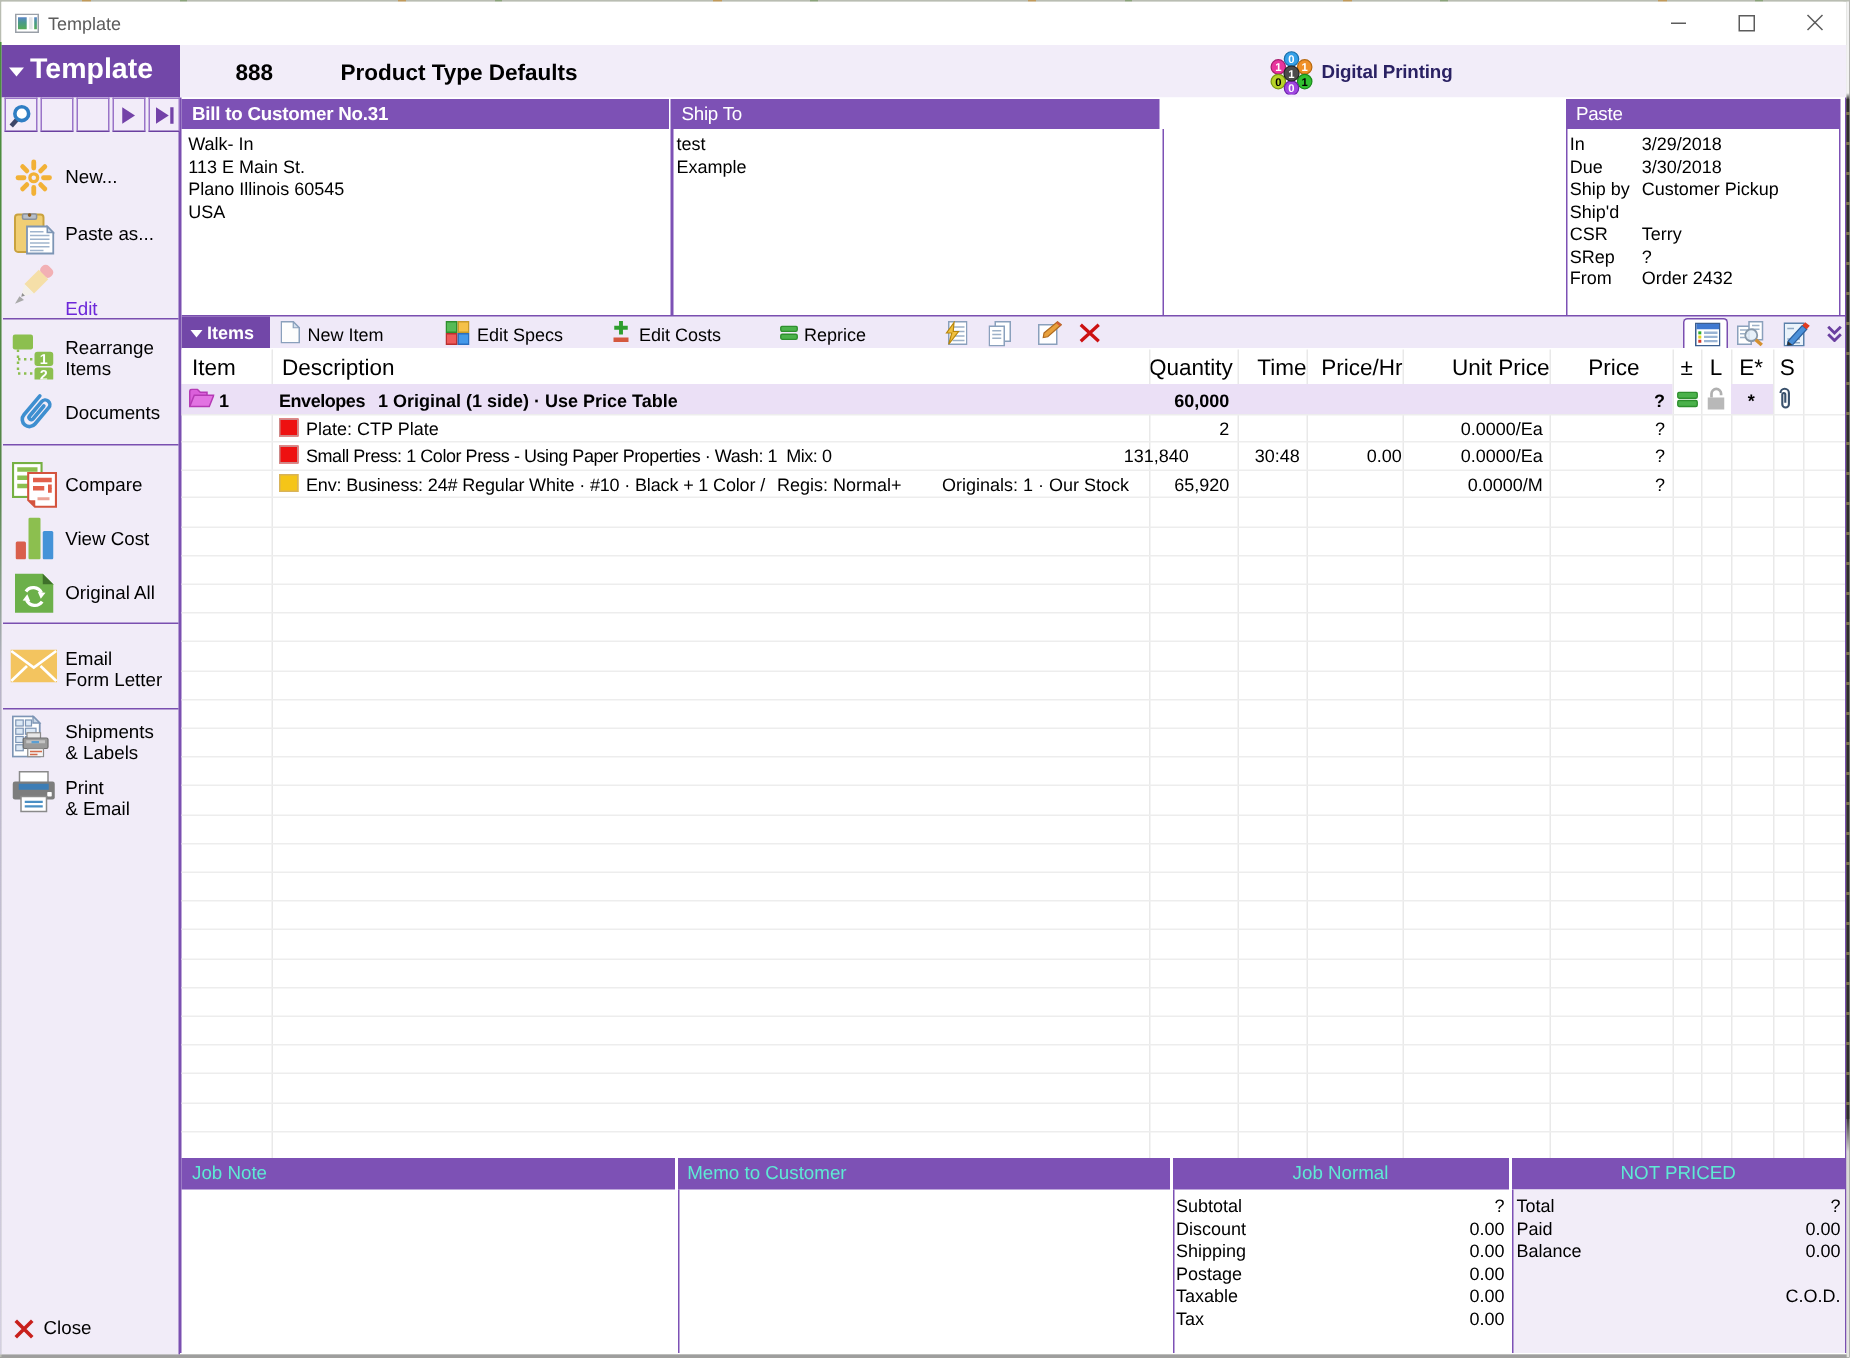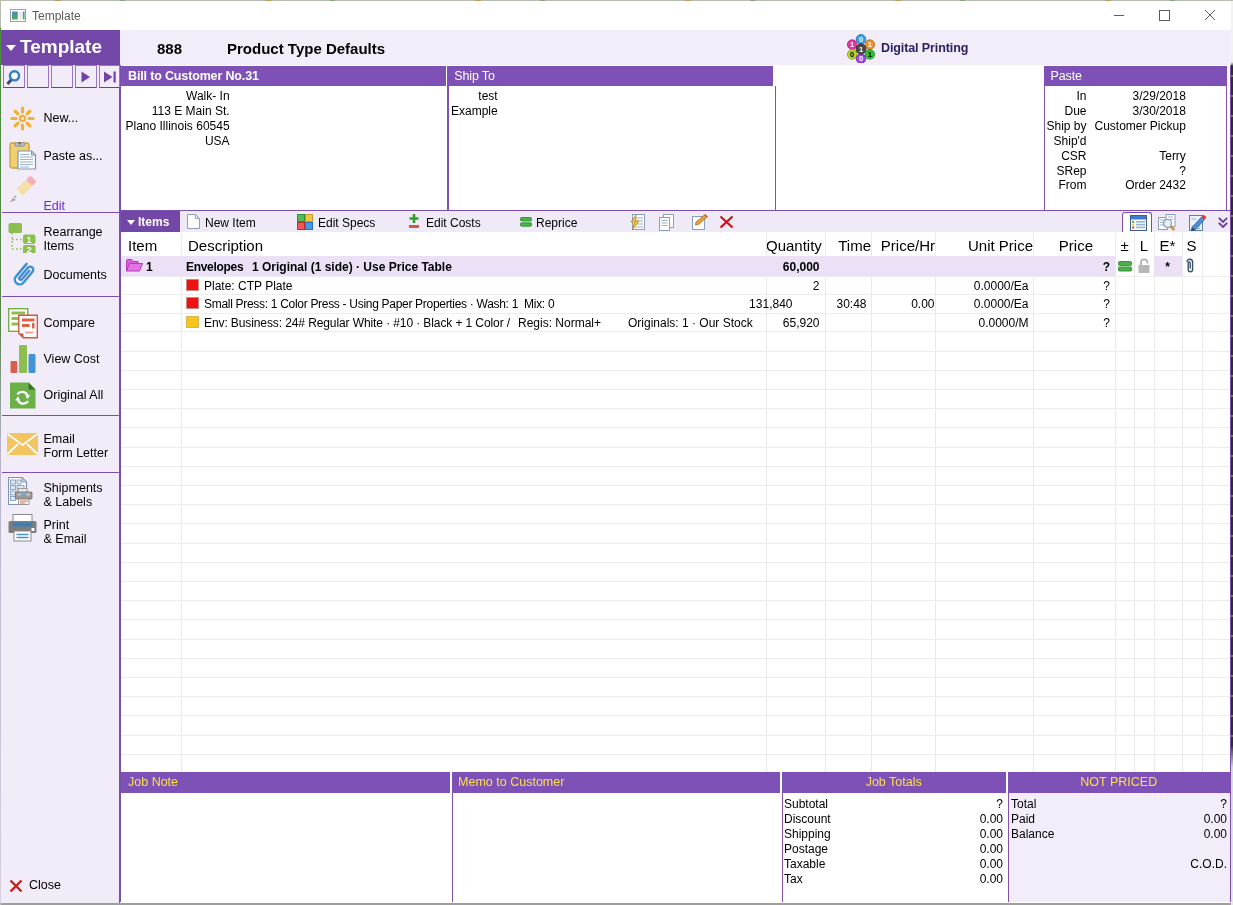--- a/index.html
+++ b/index.html
@@ -24,37 +24,37 @@
 .sbico { position:absolute; }
 
 #searchrow { position:absolute; left:0; top:0px; width:119px; height:23px; }
 .scell { position:absolute; top:0; height:23px; background:#f2ecf9; border:1px solid #9a74c8; border-bottom:1.5px solid #6a3fa0; }
 
 #main { position:absolute; left:119px; top:63.5px; width:1111px; height:837.5px; background:#fff; border-left:1px solid #7a4fb0; border-right:1px solid #7a4fb0; }
 .phead { position:absolute; top:1px; height:20px; background:#7d51b5; color:#fff; font-size:12.5px; letter-spacing:-0.15px; line-height:20px; }
 .phead .lbl { padding-left:7px; }
 .pheadc { text-align:center; font-weight:normal; font-size:12.5px; }
 .vline { position:absolute; width:1px; background:#7d51b5; }
-.body-txt { position:absolute; top:24.5px; line-height:14.9px; font-size:12px;text-align:right; }
+.body-txt { position:absolute; top:24.5px; line-height:14.9px; font-size:12px; }
 
 #toolbar { position:absolute; left:0; top:145px; width:1109px; height:23px; background:#efe9f8; border-top:1px solid #7a4fb0; }
 .bline { position:absolute; top:21.6px; height:1.4px; background:#7a4fb0; }
 #itemsbox { position:absolute; left:0; top:0; width:59px; height:22px; background:#7247a8; color:#fff; font-weight:bold; }
 .tbtxt { position:absolute; top:5px; font-size:12px; }
 #seltab { position:absolute; left:1000.5px; top:1.5px; width:30px; height:21.5px; background:#fff; border:1px solid #7a4fb0; border-bottom:none; border-radius:3px 3px 0 0; }
 
 #tablehdr { position:absolute; left:0; top:167.9px; width:1109px; height:24px; background:#fff; }
 .th { position:absolute; top:5px; font-size:15px; }
 .cline { position:absolute; top:168.5px; width:1px; height:539px; background:#e9e9e9; }
 .rline { position:absolute; left:0; width:1109px; height:1px; background:#ededed; }
 .trow { position:absolute; left:0; width:1109px; height:19.2px; font-size:12px; }
 .cell { position:absolute; top:3.2px; white-space:nowrap; }
 .num { text-align:right; }
 
-.bhead { position:absolute; top:707.5px; height:20.5px; background:#7d51b5; color:#fde047; font-size:12.5px; line-height:20.5px; }
+.bhead { position:absolute; top:707.5px; height:20.5px; background:#7d51b5; color:#5eead4; font-size:12.5px; line-height:20.5px; }
 .brow { position:absolute; line-height:14.9px; font-size:12px; }
 </style>
 </head>
 <body>
 <div id="scr">
   <div id="win">
     <div id="titlebar">
       <svg class="abs" style="left:9px;top:8px" width="16" height="13" viewBox="0 0 16 13">
         <defs>
           <linearGradient id="tg" x1="0" y1="0" x2="0" y2="1">
@@ -507,21 +507,21 @@
       <div class="rline" style="top:574.1px"></div>
       <div class="rline" style="top:593.3px"></div>
       <div class="rline" style="top:612.5px"></div>
       <div class="rline" style="top:631.7px"></div>
       <div class="rline" style="top:650.9px"></div>
       <div class="rline" style="top:670.1px"></div>
       <div class="rline" style="top:689.3px"></div>
 
       <div class="bhead" style="left:0;width:328.8px;padding-left:7px">Job Note</div>
       <div class="bhead" style="left:330.6px;width:328.1px;padding-left:6.5px">Memo to Customer</div>
-      <div class="bhead pheadc" style="left:660.6px;width:224.2px">Job Totals</div>
+      <div class="bhead pheadc" style="left:660.6px;width:224.2px">Job Normal</div>
       <div class="bhead pheadc" style="left:886.6px;width:222.4px">NOT PRICED</div>
       <div style="position:absolute;left:886.6px;top:728px;width:222.4px;height:109.5px;background:#f2edf8"></div>
       <div class="vline" style="left:330.6px;top:728px;height:109.5px;width:1.5px"></div>
       <div class="vline" style="left:660.6px;top:728px;height:109.5px;width:1.5px"></div>
       <div class="vline" style="left:886.6px;top:728px;height:109.5px;width:1.5px"></div>
       <div class="brow" style="left:663px;top:732.5px">Subtotal<br>Discount<br>Shipping<br>Postage<br>Taxable<br>Tax</div>
       <div class="brow num" style="left:800px;top:732.5px;width:82px">?<br>0.00<br>0.00<br>0.00<br>0.00<br>0.00</div>
       <div class="brow" style="left:890px;top:732.5px">Total<br>Paid<br>Balance</div>
       <div class="brow num" style="left:1000px;top:732.5px;width:106px">?<br>0.00<br>0.00</div>
       <div class="brow num" style="left:1000px;top:792.1px;width:106px">C.O.D.</div>

